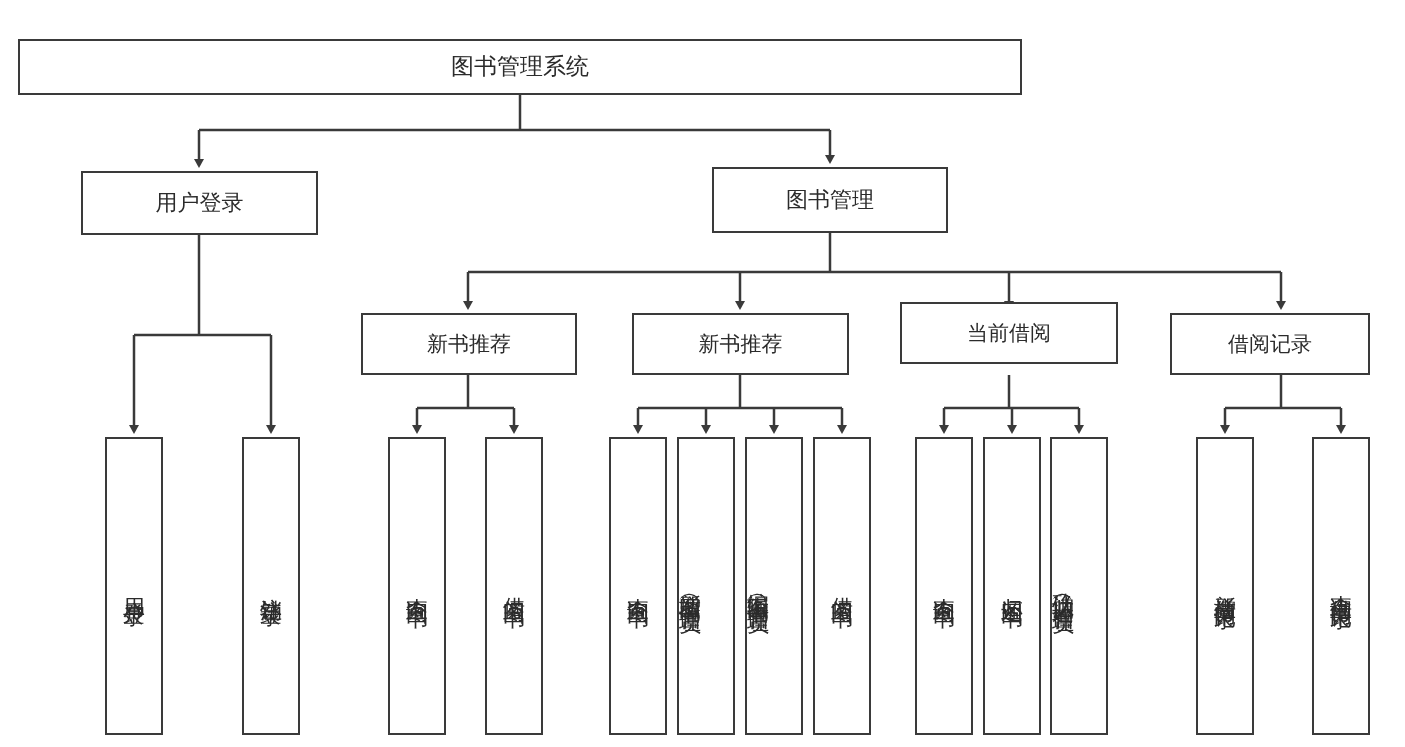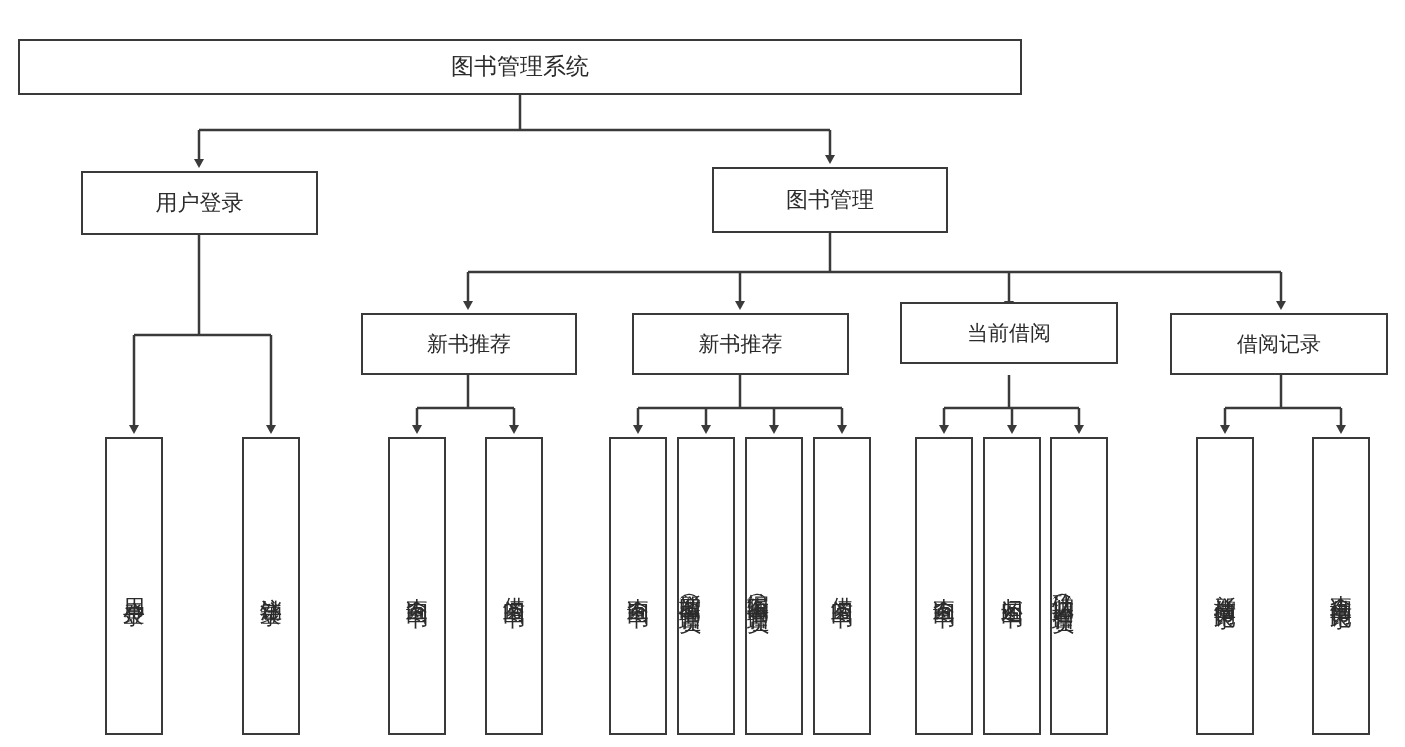--- a/index.html
+++ b/index.html
@@ -143,21 +143,21 @@
 
   <div class="node lvl2" style="left:361px; top:313px; width:216px; height:62px;">
     <span class="node-label">新书推荐</span>
   </div>
   <div class="node lvl2" style="left:632px; top:313px; width:217px; height:62px;">
     <span class="node-label">新书推荐</span>
   </div>
   <div class="node lvl2" style="left:900px; top:302px; width:218px; height:62px;">
     <span class="node-label">当前借阅</span>
   </div>
-  <div class="node lvl2" style="left:1170px; top:313px; width:218px; height:62px;">
+  <div class="node lvl2" style="left:1170px; top:313px; width:200px; height:62px;">
     <span class="node-label">借阅记录</span>
   </div>
 
   <div class="node leaf short" style="left:105px; top:437px; width:58px; height:298px;">
     <span class="node-label">用户登录</span>
   </div>
   <div class="node leaf short" style="left:242px; top:437px; width:58px; height:298px;">
     <span class="node-label">注销登录</span>
   </div>
 

